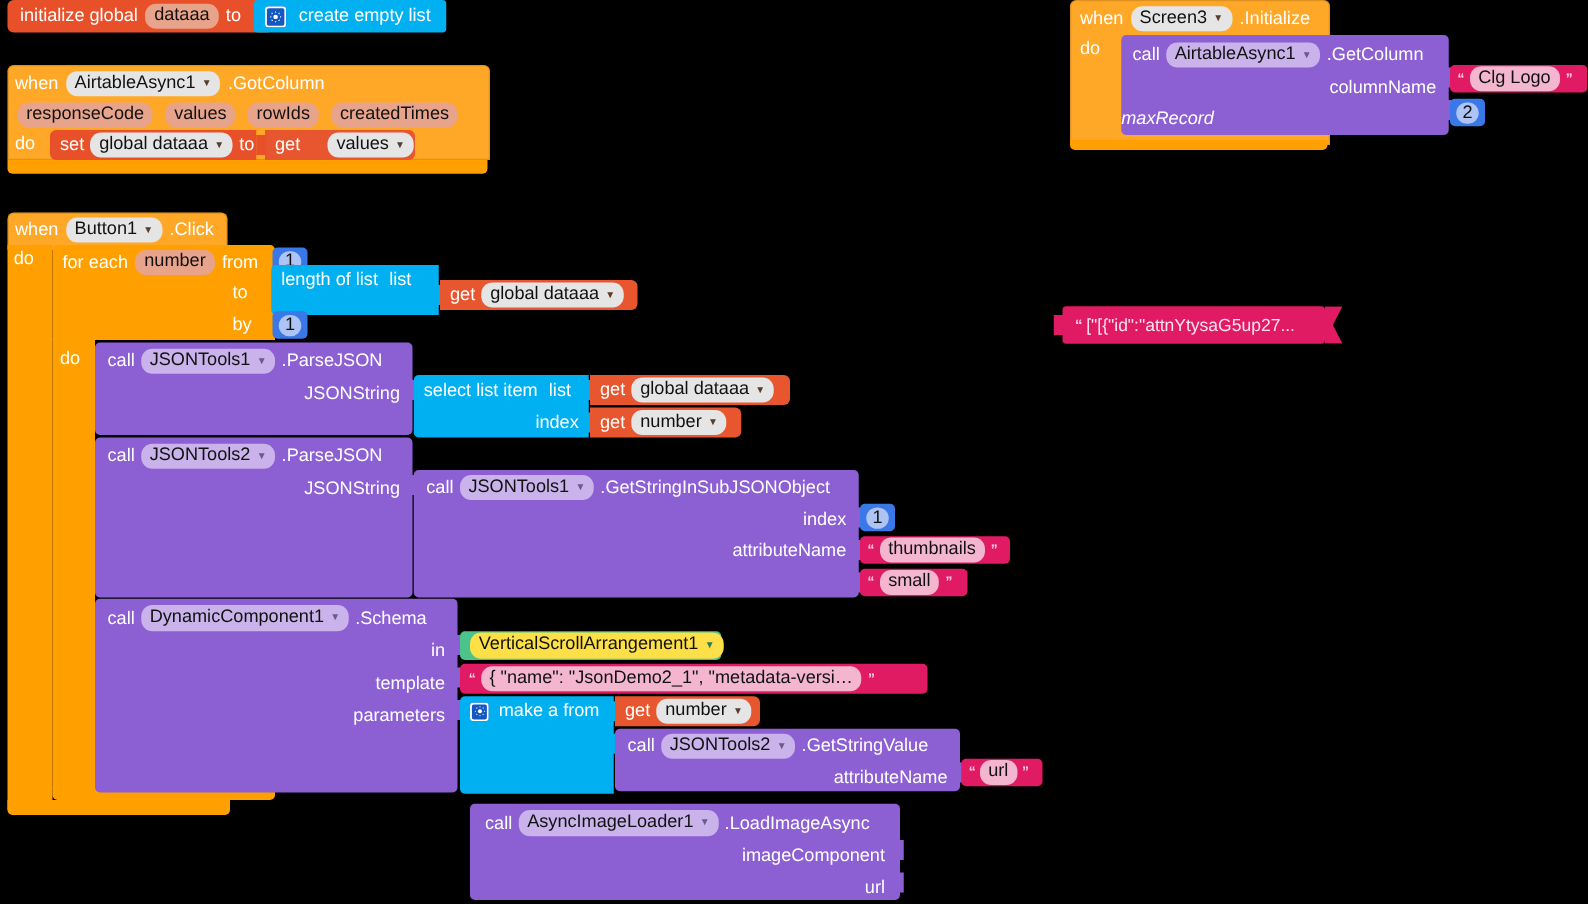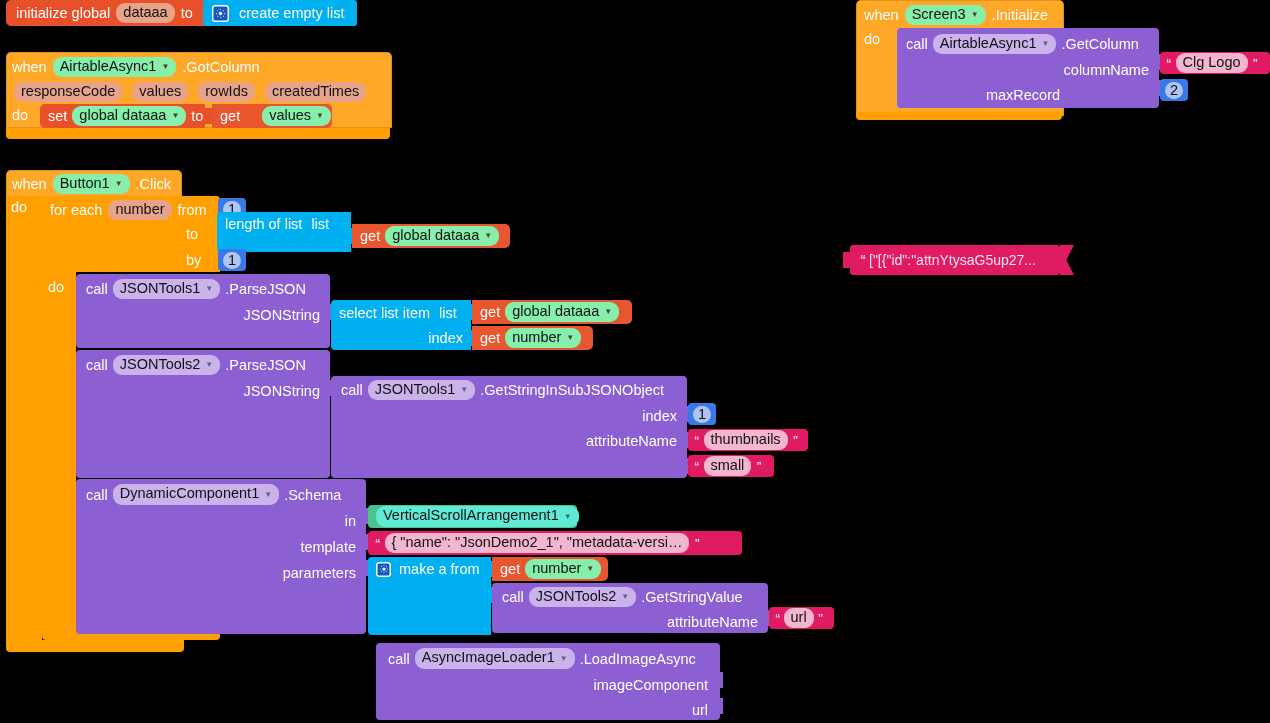--- a/index.html
+++ b/index.html
@@ -39,24 +39,24 @@
 
   
   .green{background:#4CC38A;border-radius:4px;}
 
   
   .field{
     display:inline-block;border-radius:9px;padding:1px 7px 2px 7px;
     color:#111;font-size:14.5px;line-height:17px;
   }
   .field-orange{background:#E8A48A;}
-  .field-lightorange{background:#86efac;}
+  .field-lightorange{background:#e5e5e5;}
   .field-purple{background:#C9B3EA;}
   .field-pink{background:#F3B6CE;}
-  .field-green{background:#5eead4;}
+  .field-green{background:#fde047;}
   .field-blue{background:#AEC4F5;color:#111;}
 
   .drop{display:inline-block;margin-left:5px;font-size:8px;color:#5a3c2a;vertical-align:middle;}
   .drop-p{color:#6b5a8a;}
   .drop-g{color:#2e7a56;}
 
   .lbl{color:#fff;}
 
   .quote{color:#ffd6e6;font-size:11px;font-weight:bold;letter-spacing:-1px;}
 
@@ -170,21 +170,21 @@
     <div class="row" style="height:26px;padding:3px 0 0 9px;">
       <span class="lbl">call</span>
       <span class="field field-purple" style="margin:0 5px;">
         <span>AirtableAsync1</span><span class="drop drop-p">▼</span>
       </span>
       <span class="lbl">.GetColumn</span>
     </div>
     <div class="row" style="height:25px;justify-content:flex-end;padding-right:10px;">
       <span class="lbl">columnName</span>
     </div>
-    <div class="row" style="height:25px;justify-content:center;padding-right:10px;">
+    <div class="row" style="height:25px;justify-content:flex-start;padding-right:10px;font-style:italic;">
       <span class="lbl">maxRecord</span>
     </div>
   </div>
   <div style="position:absolute;left:1152px;top:54px;width:9px;height:16px;background:#8C5FD3;"></div>
   <div style="position:absolute;left:1152px;top:80px;width:9px;height:16px;background:#8C5FD3;"></div>
 
   <div class="blk textblk" style="left:1160px;top:52px;width:110px;height:22px;">
     <div class="row" style="height:22px;padding:0 6px;">
       <span class="quote">“</span>
       <span class="field field-pink" style="margin:0 5px;">Clg Logo</span>

